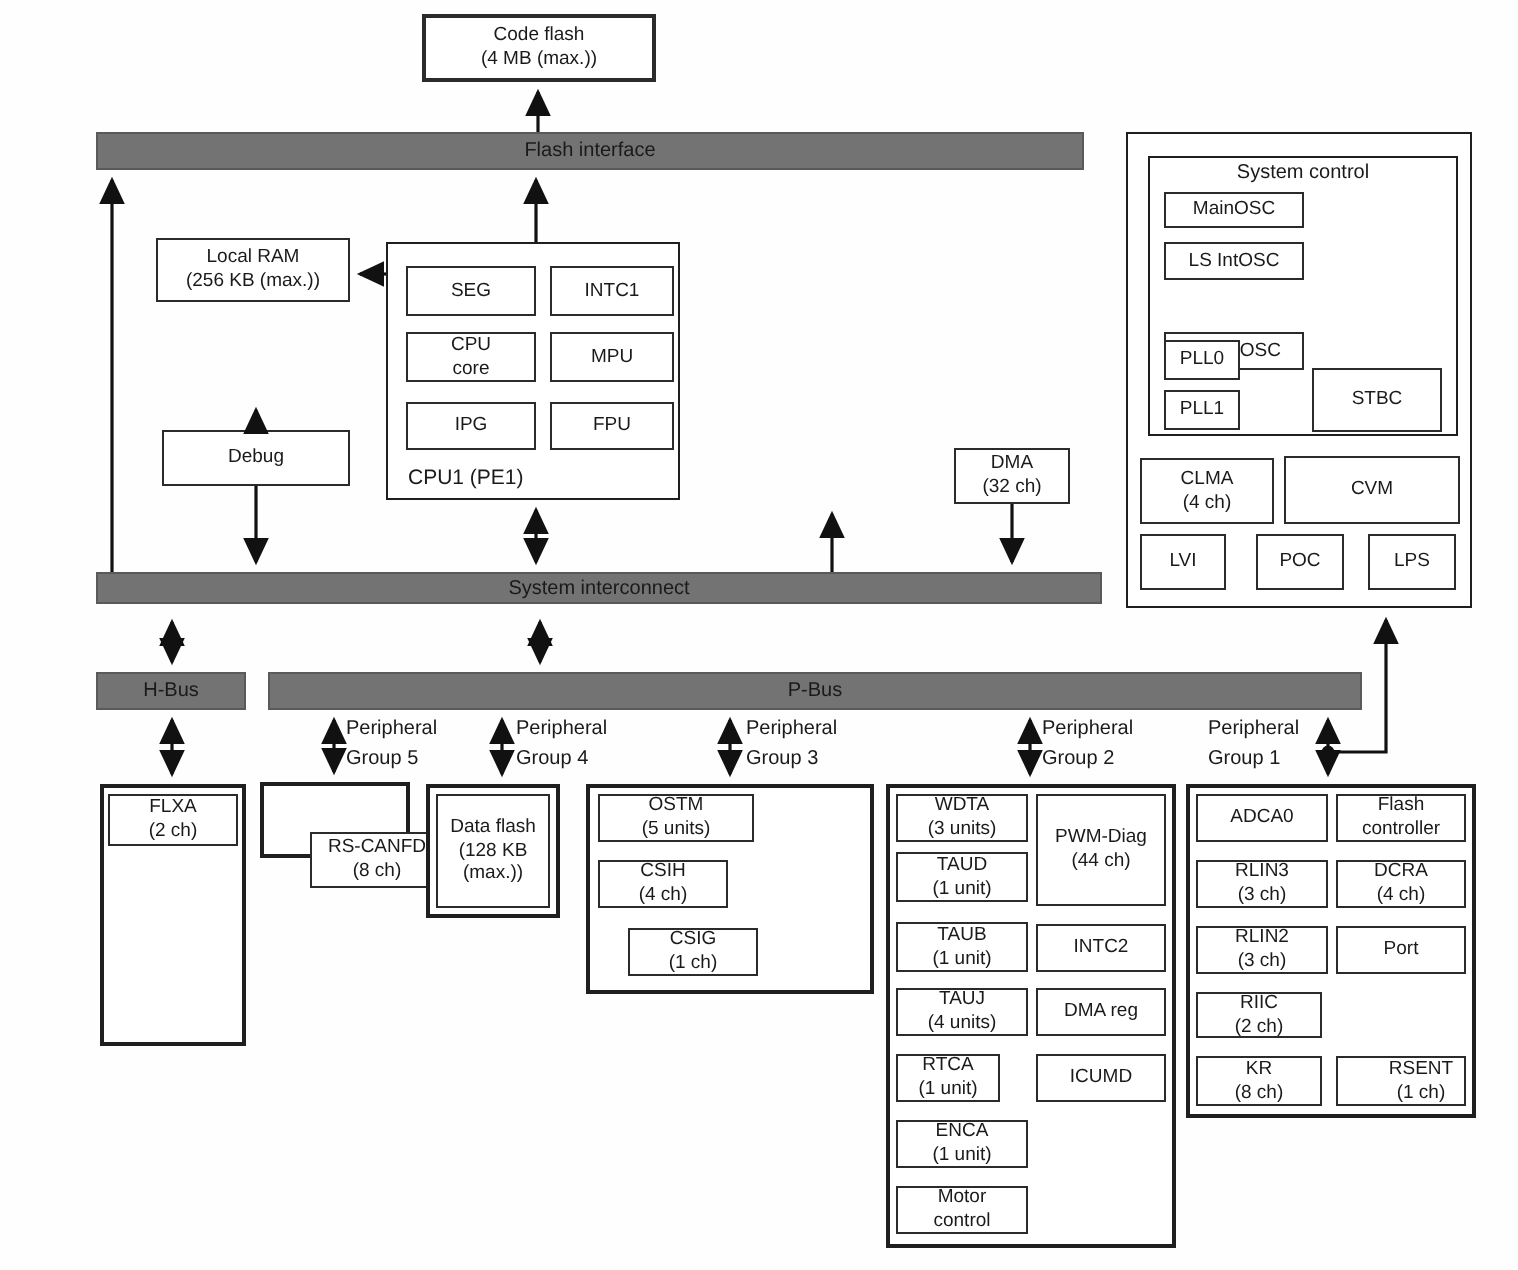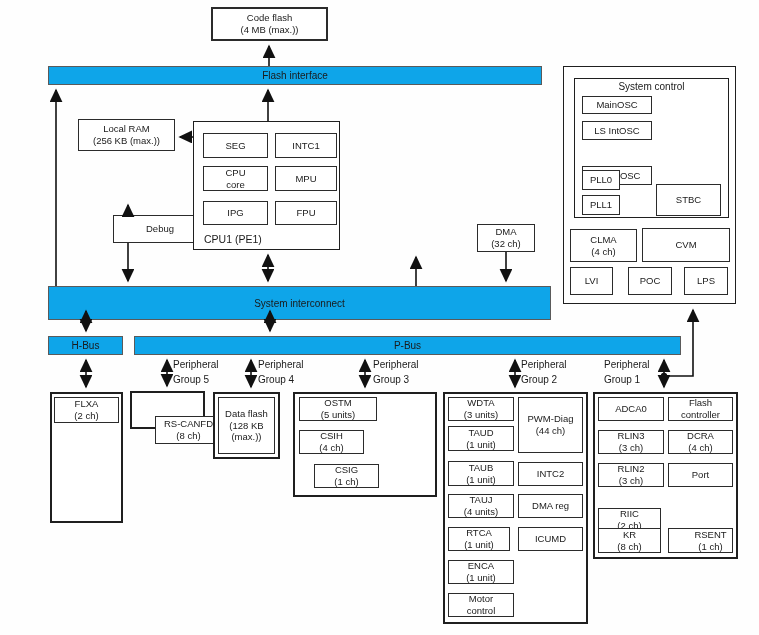--- a/index.html
+++ b/index.html
@@ -9,21 +9,21 @@
     overflow:hidden;
   }
   .box{
     position:absolute;background:#ffffff;border:1px solid #2b2b2b;
     display:flex;align-items:center;justify-content:center;text-align:center;
     font-size:9.5px;line-height:1.25;white-space:pre-line;box-sizing:border-box;
   }
   .thick{border-width:2px;}
   .groupbox{position:absolute;background:#ffffff;border:2px solid #1f1f1f;box-sizing:border-box;}
   .bar{
-    position:absolute;background:#0ea5e9;border:1px solid #5a5a5a;
+    position:absolute;background:#737373;border:1px solid #5a5a5a;
     display:flex;align-items:center;justify-content:center;
     font-size:10px;box-sizing:border-box;
   }
   .plainlabel{
     position:absolute;font-size:10px;line-height:1.45;white-space:pre-line;
   }
   .corner-label{position:absolute;font-size:10.5px;}
   .sc-title{position:absolute;font-size:10px;text-align:center;}
   svg.wires{position:absolute;left:0;top:0;pointer-events:none;}
 </style>
@@ -32,21 +32,21 @@
 
 <div id="canvas">
 
   <div class="box thick" style="left:211px;top:7px;width:117px;height:34px;">Code flash
 (4 MB (max.))</div>
 
   <div class="bar" style="left:48px;top:66px;width:494px;height:19px;">Flash interface</div>
 
   <div class="box" style="left:78px;top:119px;width:97px;height:32px;">Local RAM
 (256 KB (max.))</div>
-  <div class="box" style="left:81px;top:215px;width:94px;height:28px;margin-left:32px;">Debug</div>
+  <div class="box" style="left:81px;top:215px;width:94px;height:28px;">Debug</div>
 
   <div class="groupbox" style="left:193px;top:121px;width:147px;height:129px;border-width:1.5px;"></div>
   <div class="box" style="left:203px;top:133px;width:65px;height:25px;">SEG</div>
   <div class="box" style="left:275px;top:133px;width:62px;height:25px;">INTC1</div>
   <div class="box" style="left:203px;top:166px;width:65px;height:25px;">CPU
 core</div>
   <div class="box" style="left:275px;top:166px;width:62px;height:25px;">MPU</div>
   <div class="box" style="left:203px;top:201px;width:65px;height:24px;">IPG</div>
   <div class="box" style="left:275px;top:201px;width:62px;height:24px;">FPU</div>
   <div class="corner-label" style="left:204px;top:233px;">CPU1 (PE1)</div>
@@ -63,21 +63,21 @@
   <div class="box" style="left:582px;top:170px;width:38px;height:20px;">PLL0</div>
   <div class="box" style="left:582px;top:195px;width:38px;height:20px;">PLL1</div>
   <div class="box" style="left:656px;top:184px;width:65px;height:32px;">STBC</div>
   <div class="box" style="left:570px;top:229px;width:67px;height:33px;">CLMA
 (4 ch)</div>
   <div class="box" style="left:642px;top:228px;width:88px;height:34px;">CVM</div>
   <div class="box" style="left:570px;top:267px;width:43px;height:28px;">LVI</div>
   <div class="box" style="left:628px;top:267px;width:44px;height:28px;">POC</div>
   <div class="box" style="left:684px;top:267px;width:44px;height:28px;">LPS</div>
 
-  <div class="bar" style="left:48px;top:286px;width:503px;height:34px;">System interconnect</div>
+  <div class="bar" style="left:48px;top:286px;width:503px;height:16px;">System interconnect</div>
   <div class="bar" style="left:48px;top:336px;width:75px;height:19px;">H-Bus</div>
   <div class="bar" style="left:134px;top:336px;width:547px;height:19px;">P-Bus</div>
 
   <div class="plainlabel" style="left:173px;top:358px;">Peripheral
 Group 5</div>
   <div class="plainlabel" style="left:258px;top:358px;">Peripheral
 Group 4</div>
   <div class="plainlabel" style="left:373px;top:358px;">Peripheral
 Group 3</div>
   <div class="plainlabel" style="left:521px;top:358px;">Peripheral
@@ -108,21 +108,21 @@
 
   <div class="groupbox" style="left:443px;top:392px;width:145px;height:232px;"></div>
   <div class="box" style="left:448px;top:397px;width:66px;height:24px;">WDTA
 (3 units)</div>
   <div class="box" style="left:448px;top:426px;width:66px;height:25px;">TAUD
 (1 unit)</div>
   <div class="box" style="left:448px;top:461px;width:66px;height:25px;">TAUB
 (1 unit)</div>
   <div class="box" style="left:448px;top:494px;width:66px;height:24px;">TAUJ
 (4 units)</div>
-  <div class="box" style="left:448px;top:527px;width:62px;height:24px;">RTCA
+  <div class="box" style="left:448px;top:527px;width:52px;height:24px;">RTCA
 (1 unit)</div>
   <div class="box" style="left:448px;top:560px;width:66px;height:24px;">ENCA
 (1 unit)</div>
   <div class="box" style="left:448px;top:593px;width:66px;height:24px;">Motor
 control</div>
   <div class="box" style="left:518px;top:397px;width:65px;height:56px;">PWM-Diag
 (44 ch)</div>
   <div class="box" style="left:518px;top:462px;width:65px;height:24px;">INTC2</div>
   <div class="box" style="left:518px;top:494px;width:65px;height:24px;">DMA reg</div>
   <div class="box" style="left:518px;top:527px;width:65px;height:24px;">ICUMD</div>
@@ -131,21 +131,21 @@
   <div class="box" style="left:598px;top:397px;width:66px;height:24px;">ADCA0</div>
   <div class="box" style="left:668px;top:397px;width:65px;height:24px;">Flash
 controller</div>
   <div class="box" style="left:598px;top:430px;width:66px;height:24px;">RLIN3
 (3 ch)</div>
   <div class="box" style="left:668px;top:430px;width:65px;height:24px;">DCRA
 (4 ch)</div>
   <div class="box" style="left:598px;top:463px;width:66px;height:24px;">RLIN2
 (3 ch)</div>
   <div class="box" style="left:668px;top:463px;width:65px;height:24px;">Port</div>
-  <div class="box" style="left:598px;top:496px;width:63px;height:23px;margin-top:12px;">RIIC
+  <div class="box" style="left:598px;top:496px;width:63px;height:23px;">RIIC
 (2 ch)</div>
   <div class="box" style="left:598px;top:528px;width:63px;height:25px;">KR
 (8 ch)</div>
   <div class="box" style="left:668px;top:528px;width:65px;height:25px;padding-left:20px;">RSENT
 (1 ch)</div>
 
   <svg class="wires" width="759" height="635" viewBox="0 0 759 635">
     <defs>
       <marker id="ah" markerWidth="10" markerHeight="9" refX="7.5" refY="4" orient="auto-start-reverse">
         <path d="M0,0 L8.5,4 L0,8 z" fill="#111"></path>

